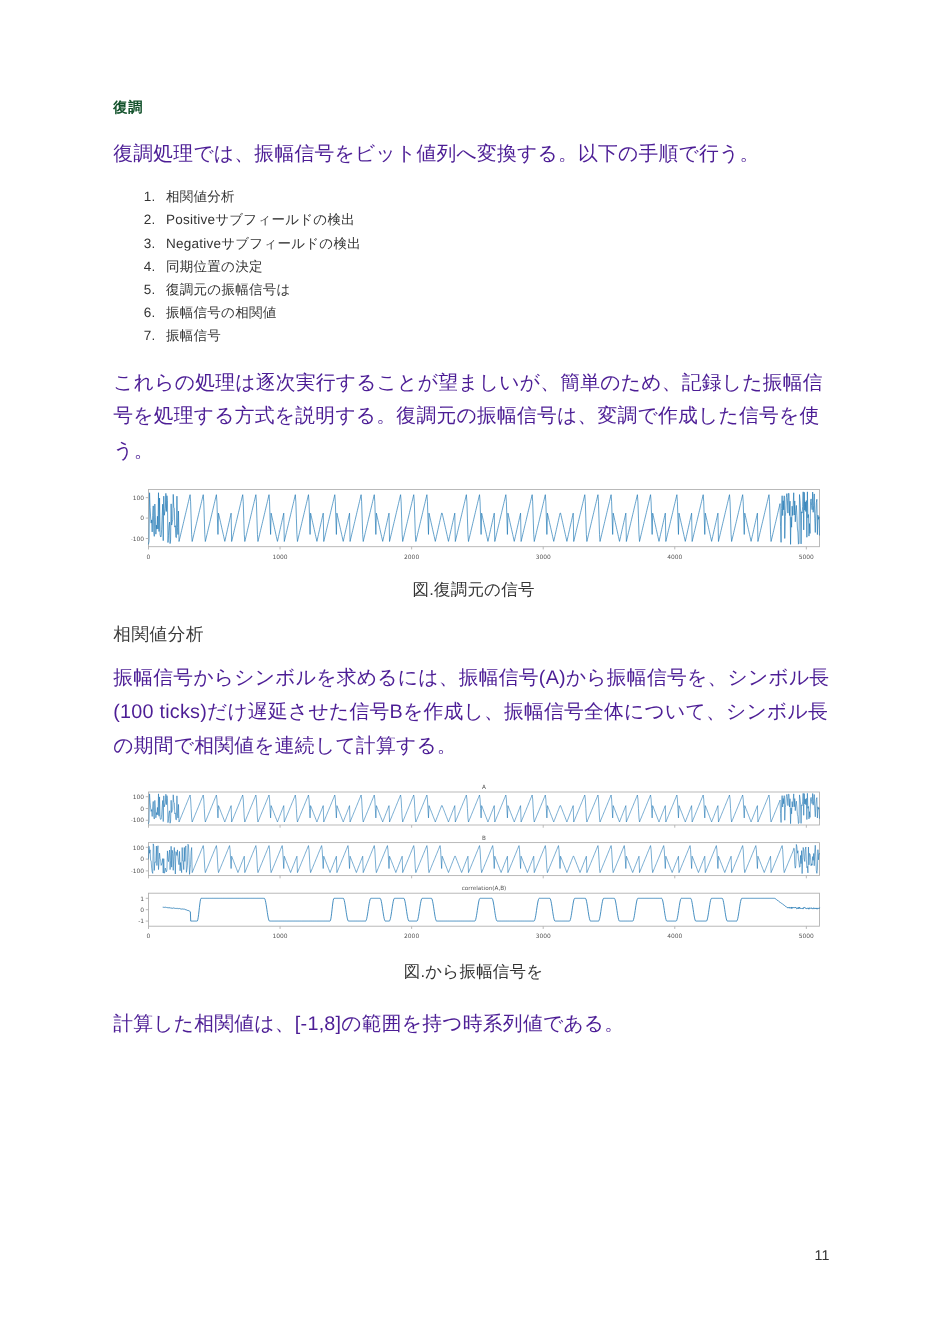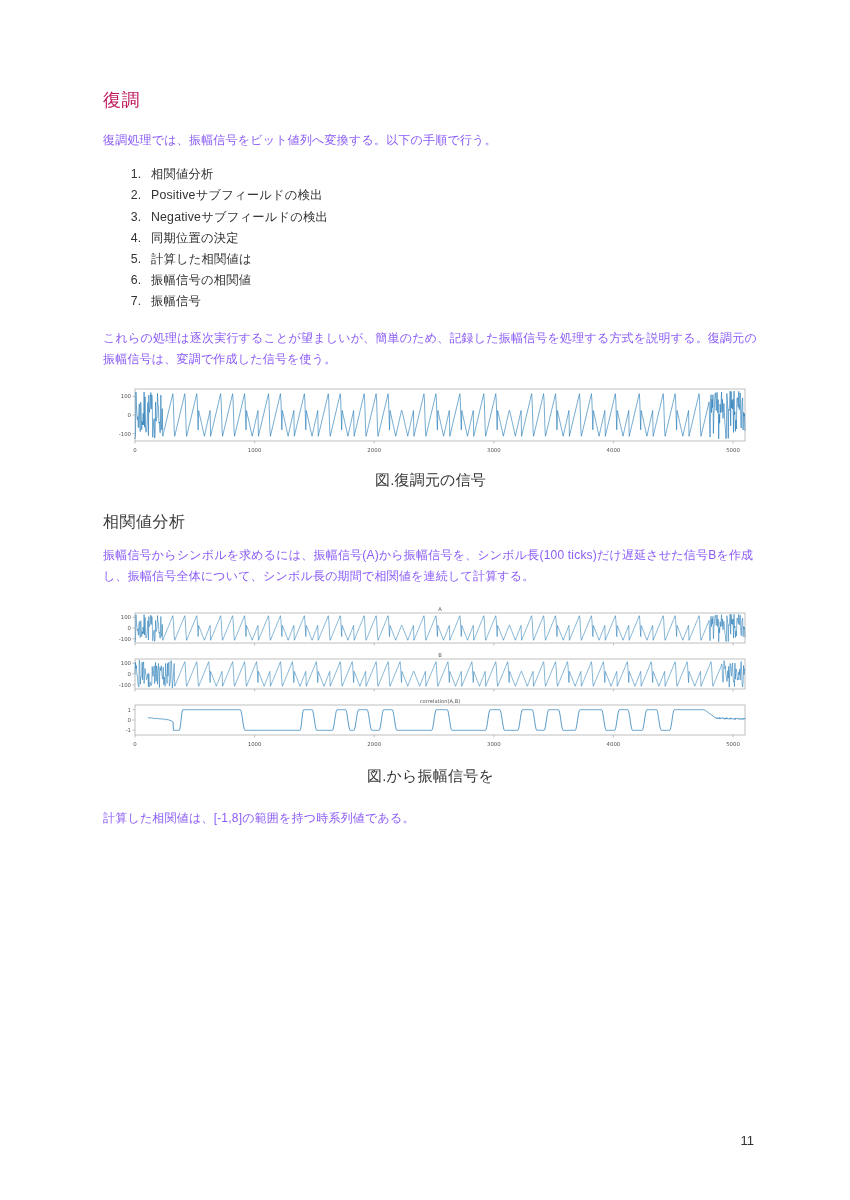--- a/index.html
+++ b/index.html
@@ -20,39 +20,39 @@
     padding: 0;
   }
   .content {
     position: absolute;
     left: 103px;
     top: 90px;
     width: 655px;
   }
 
   h1.doc-h1 {
-    font-size: 18px;
-    font-weight: 400;
-    color: #be185d;
+    font-size: 13px;
+    font-weight: 700;
+    color: #14532d;
     margin: 0 0 18px 0;
     letter-spacing: 0.5px;
     line-height: 1.2;
   }
   h2.doc-h2 {
     font-size: 16px;
     font-weight: 400;
     color: #3a3a3a;
     margin: 0 0 12px 0;
     letter-spacing: 0.5px;
     line-height: 1.3;
   }
   p.doc-p {
-    font-size: 12px;
+    font-size: 18px;
     line-height: 1.72;
-    color: #8b5cf6;
+    color: #4c1d95;
     margin: 0 0 14px 0;
     letter-spacing: 0.2px;
   }
   ol.doc-list {
     margin: 10px 0 16px 0;
     padding-left: 42px;
     font-size: 12.3px;
     line-height: 1.72;
     color: #333333;
     letter-spacing: 0.2px;
@@ -93,21 +93,21 @@
 
     <h1 class="doc-h1">復調</h1>
 
     <p class="doc-p">復調処理では、振幅信号をビット値列へ変換する。以下の手順で行う。</p>
 
     <ol class="doc-list" id="steps-list">
         <li>相関値分析</li>
         <li>Positiveサブフィールドの検出</li>
         <li>Negativeサブフィールドの検出</li>
         <li>同期位置の決定</li>
-        <li>計算した相関値は</li>
+        <li>復調元の振幅信号は</li>
         <li>振幅信号の相関値</li>
         <li>振幅信号</li>
       </ol>
 
     <p class="doc-p">これらの処理は逐次実行することが望ましいが、簡単のため、記録した振幅信号を処理する方式を説明する。復調元の振幅信号は、変調で作成した信号を使う。</p>
 
     <div class="figure-block">
       <div class="plot-wrap">
         <svg class="plot-svg" id="svg-fig1" width="655" height="82" viewBox="0 0 655 82">
             <rect x="32" y="6" width="610" height="52" fill="#ffffff" stroke="#b0b0b0" stroke-width="0.8"></rect>

